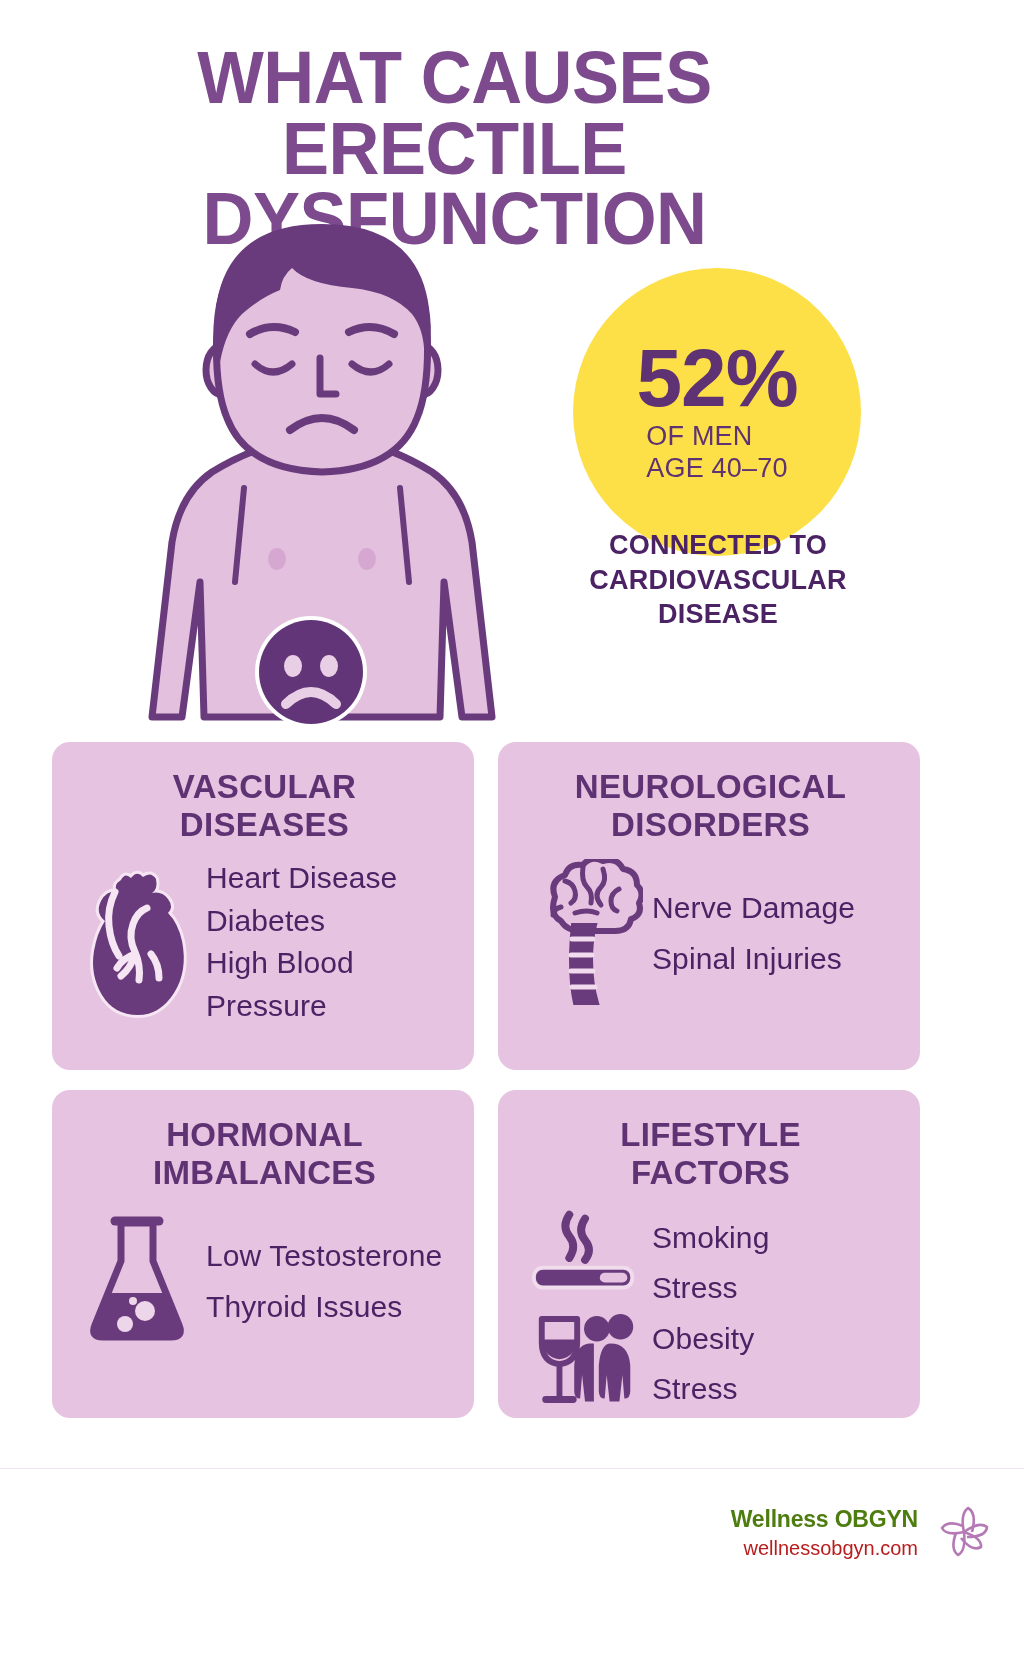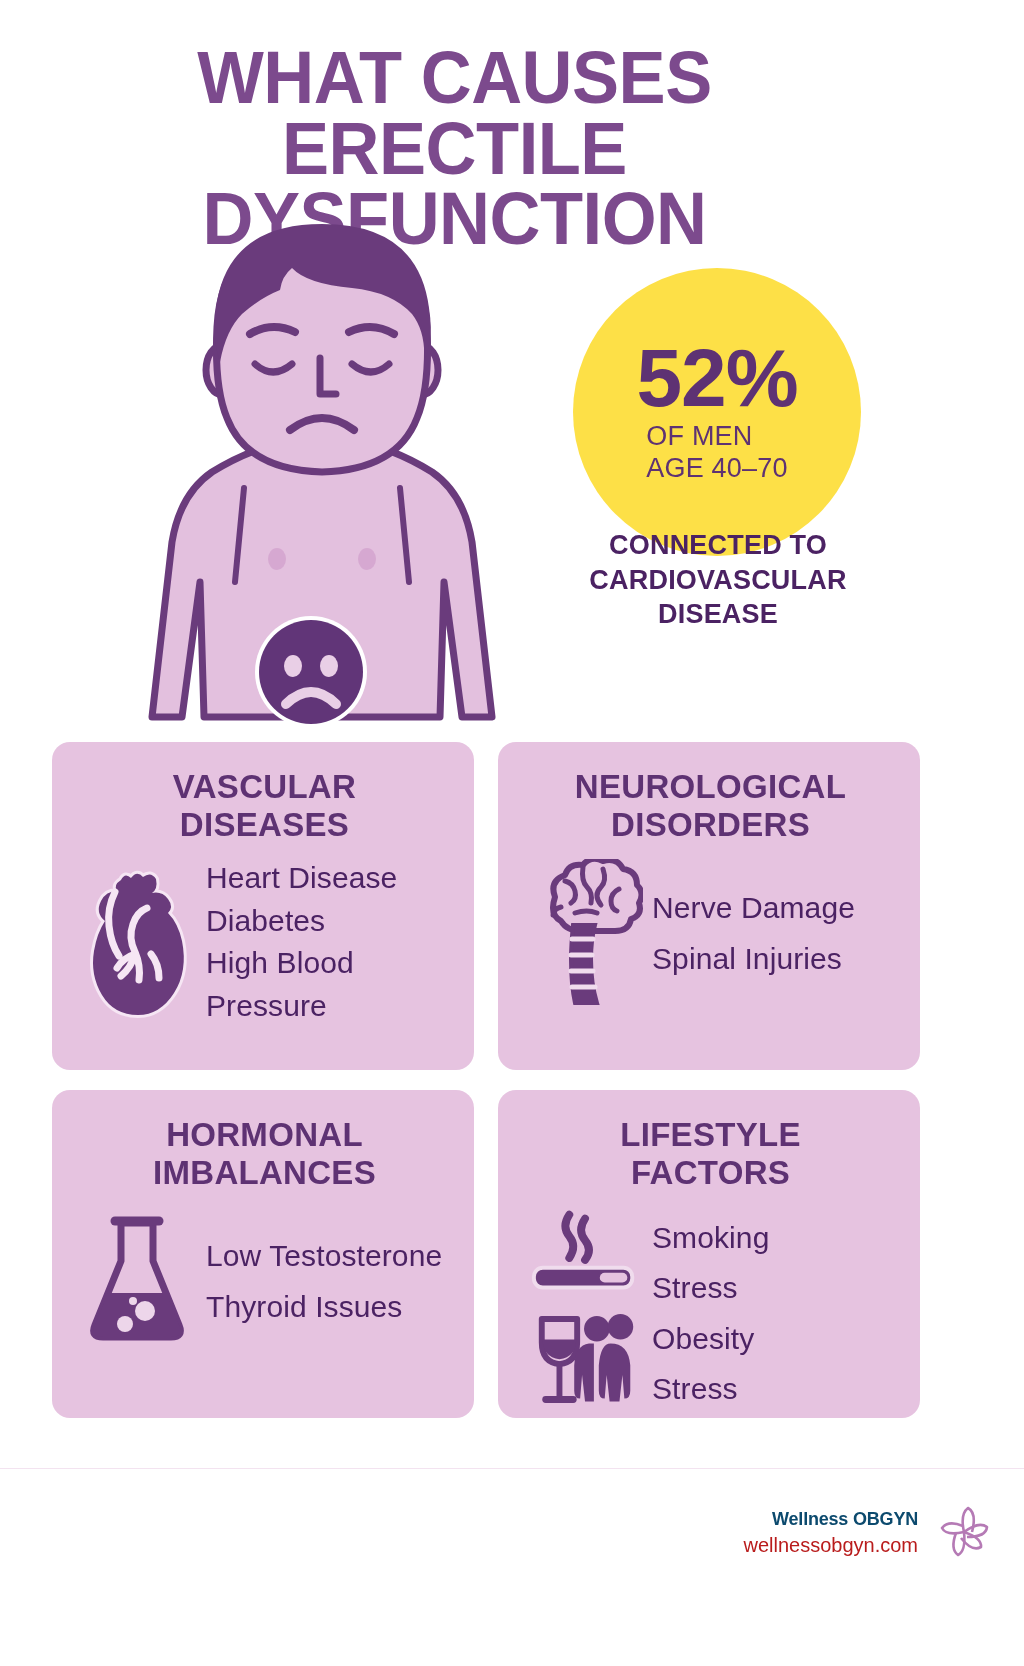--- a/index.html
+++ b/index.html
@@ -159,23 +159,23 @@
   .footer {
     position: absolute;
     right: 30px;
     top: 1502px;
     display: flex;
     align-items: center;
     gap: 16px;
   }
   .footer-text { text-align: right; }
   .footer-brand {
-    font-size: 18px;
-    font-weight: bold;
-    color: #0c4a6e;
+    font-size: 23px;
+    font-weight: bold;
+    color: #4d7c0f;
     line-height: 1.35;
     letter-spacing: -0.2px;
   }
   .footer-url {
     font-size: 20px;
     color: #b91c1c;
     line-height: 1.35;
   }
   .footer-logo { width: 60px; height: 62px; }
 </style>

